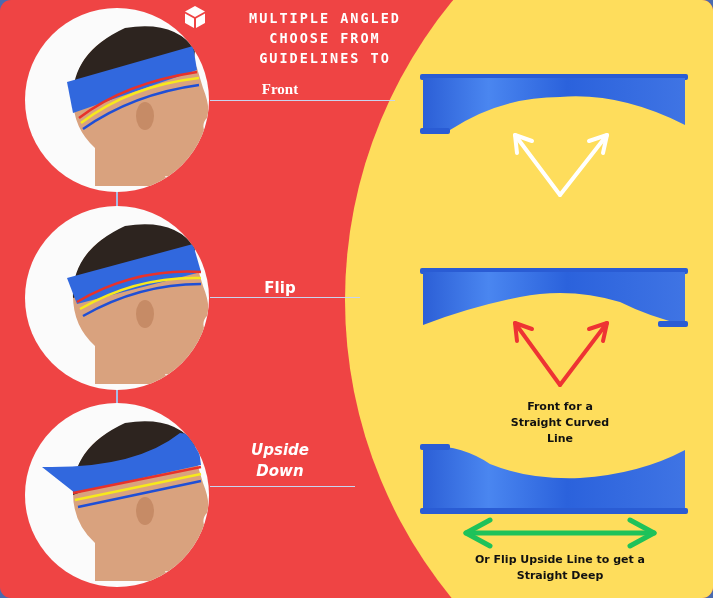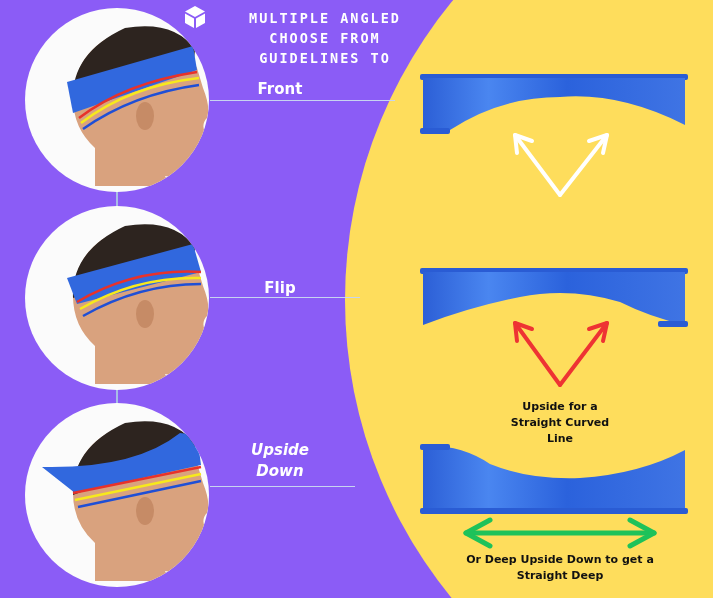--- a/index.html
+++ b/index.html
@@ -1,18 +1,18 @@
 <!DOCTYPE html>
 <html><head>
   <meta charset="utf-8">
   <style>
     * { margin: 0; padding: 0; box-sizing: border-box; }
     html, body { width: 713px; height: 598px; overflow: hidden; }
     body { background: #4a6bb0; font-family: "DejaVu Sans", sans-serif; position: relative; }
-    .canvas { position: absolute; left: 0; top: 0; width: 713px; height: 598px; overflow: hidden; background: #8b5cf6; }
+    .canvas { position: absolute; left: 0; top: 0; width: 713px; height: 598px; overflow: hidden; background: #ef4444; border-radius: 11px; }
     .yellow-blob { position: absolute; left: 345px; top: -170px; width: 940px; height: 940px; border-radius: 50%; background: #fedd5c; }
     .title { position: absolute; left: 225px; top: 8px; width: 200px; text-align: center; color: #fff; font-family: "DejaVu Sans Mono", monospace; font-weight: bold; font-size: 13.5px; letter-spacing: 2px; line-height: 20px; }
     .logo { position: absolute; left: 184px; top: 5px; width: 22px; height: 24px; }
     .connector { position: absolute; left: 116px; width: 2px; background: #a8bde6; }
     .head-circle { position: absolute; width: 184px; height: 184px; border-radius: 50%; background: #fbfbfb; overflow: hidden; }
     .label { position: absolute; color: #fff; font-weight: bold; font-size: 15px; text-align: center; line-height: 21px; }
     .hline { position: absolute; height: 1px; background: #c7d4f0; }
     .band { position: absolute; left: 420px; width: 268px; }
     .caption { position: absolute; color: #111; font-weight: bold; font-size: 11px; text-align: center; line-height: 16px; }
     .arrow { position: absolute; }
@@ -69,21 +69,21 @@
       <path d="M70 178 L70 140 Q48 120 48 90 Q50 40 100 22 Q150 14 172 60 L178 80 Q186 100 182 110 Q176 116 180 125 L176 140 Q180 160 160 165 Q150 170 140 168 L145 178 Z" fill="#d9a27e"></path>
       <path d="M48 92 Q46 45 100 20 Q150 12 170 42 L168 60 Q120 58 80 80 Z" fill="#2d241f"></path>
       <ellipse cx="120" cy="108" rx="9" ry="14" fill="#c68b66"></ellipse>
       <path d="M17 64 Q110 66 155 30 L172 32 L176 62 L50 90 Z" fill="#3168de"></path>
       <path d="M48 90 L176 64" stroke="#e8322a" stroke-width="2.5" fill="none"></path>
       <path d="M50 97 L176 71" stroke="#f7e91c" stroke-width="2.5" fill="none"></path>
       <path d="M53 104 L176 78" stroke="#1f4fd6" stroke-width="2.5" fill="none"></path>
     </svg>
   </div>
 
-  <div class="label" style="left:240px;top:79px;width:80px;">Front</div>
+  <div class="label" style="left:240px;top:79px;width:80px;font-family:Liberation Serif, serif;">Front</div>
   <div class="label" style="left:240px;top:278px;width:80px;">Flip</div>
   <div class="label" style="left:240px;top:440px;width:80px;font-style:italic;">
     <div>Upside</div>
     <div>Down</div>
   </div>
 
   <svg class="band" style="top:72px;height:70px;" viewBox="0 0 268 70">
     <defs>
       <linearGradient id="bg1" x1="0" x2="1" y1="0" y2="0">
         <stop offset="0" stop-color="#2c5fd6"></stop>
@@ -143,21 +143,21 @@
   </svg>
   <svg class="arrow" style="left:460px;top:516px;" width="200" height="34" viewBox="0 0 200 34">
     <g stroke="#1ec25a" stroke-width="5" fill="none" stroke-linecap="round" stroke-linejoin="round">
       <path d="M6 17 L194 17"></path>
       <path d="M6 17 L30 4 M6 17 L30 30"></path>
       <path d="M194 17 L170 4 M194 17 L170 30"></path>
     </g>
   </svg>
 
   <div class="caption" style="left:500px;top:399px;width:120px;">
-    <div>Upside for a</div>
+    <div>Front for a</div>
     <div>Straight Curved</div>
     <div>Line</div>
   </div>
   <div class="caption" style="left:455px;top:552px;width:210px;">
-    <div>Or Deep Upside Down to get a</div>
+    <div>Or Flip Upside Line to get a</div>
     <div>Straight Deep</div>
   </div>
 </div>
 
 </body></html>

